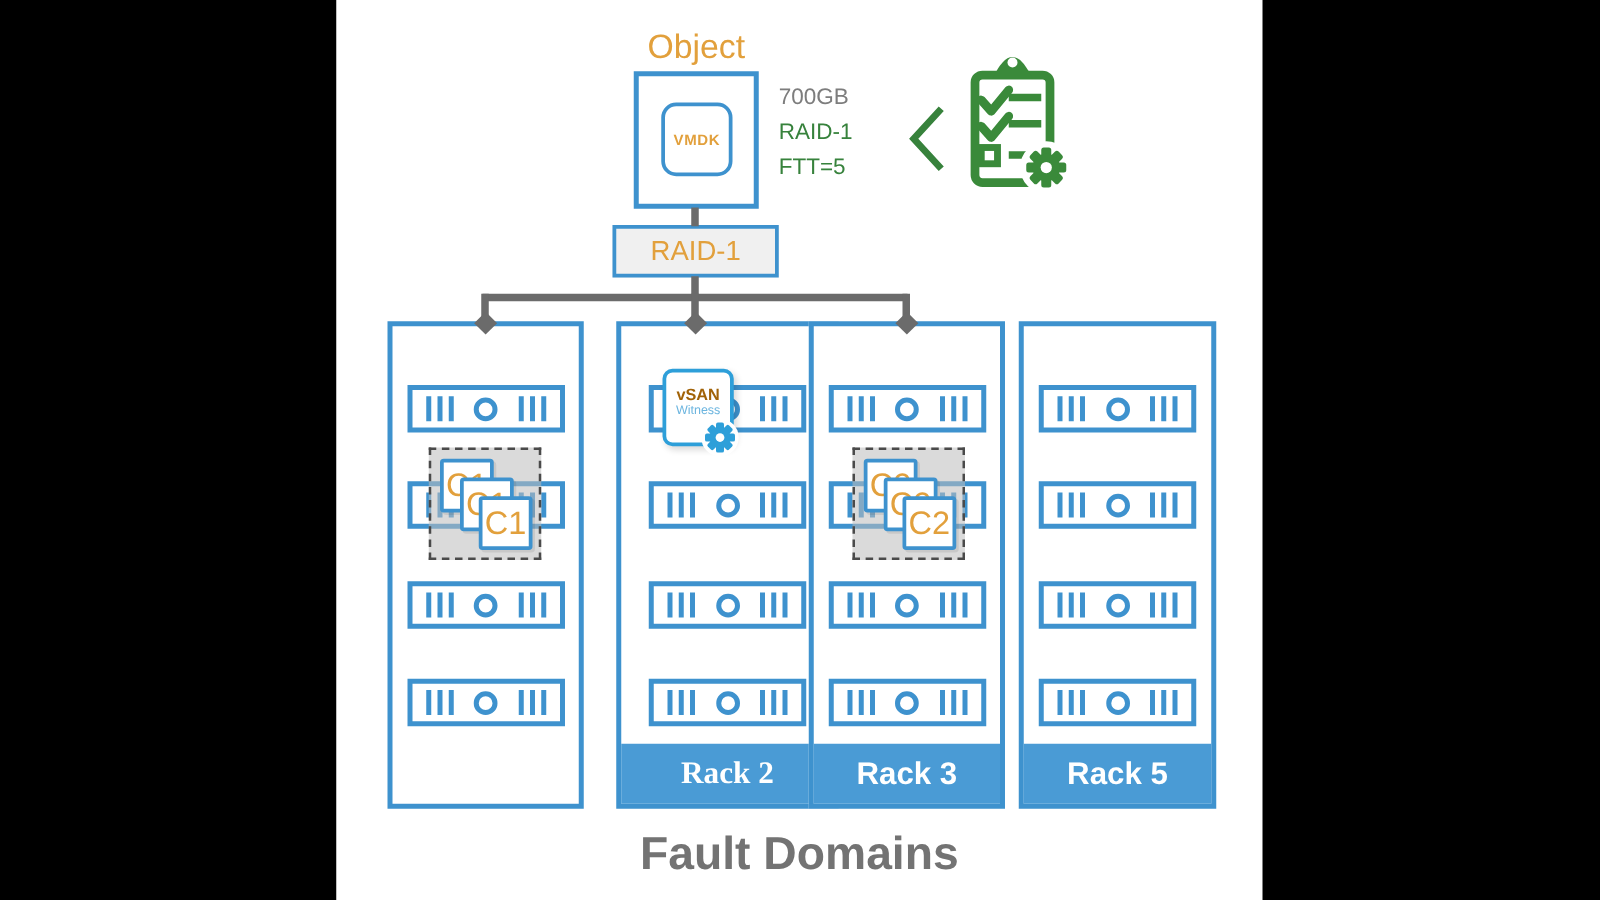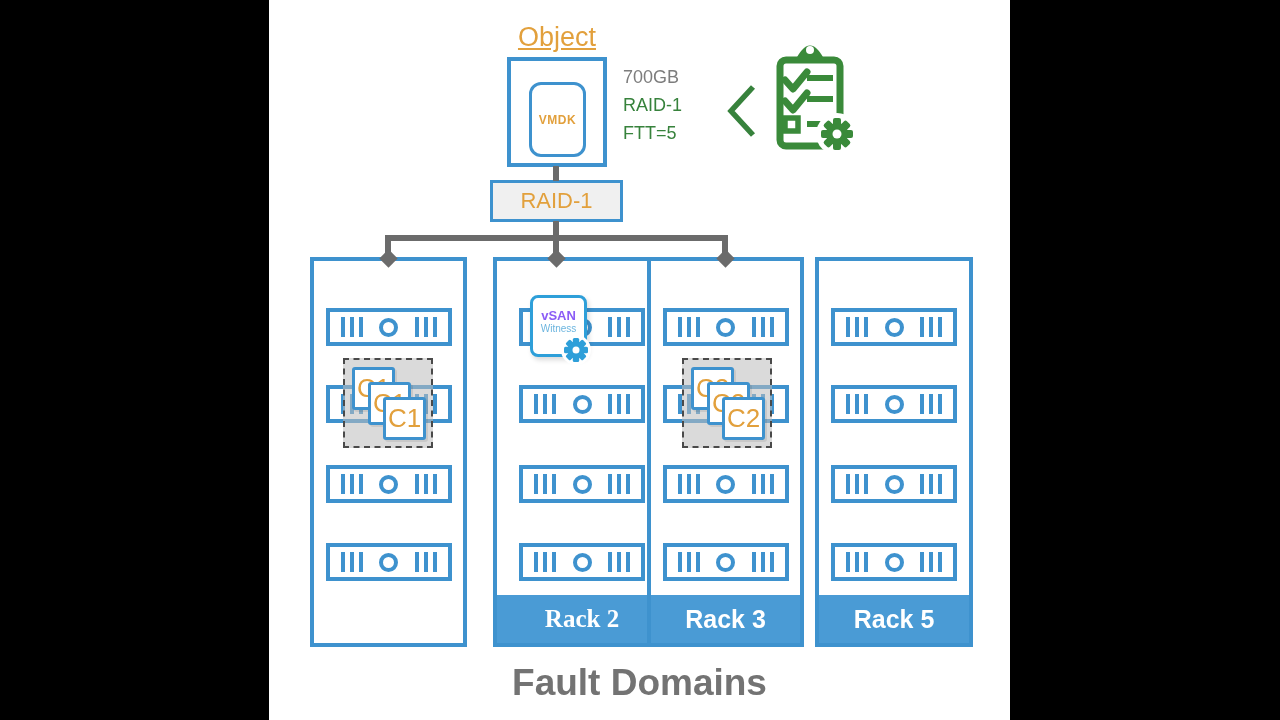--- a/index.html
+++ b/index.html
@@ -5,24 +5,24 @@
 <style>
   html,body{margin:0;padding:0;background:#000;}
   .stage{position:relative;width:1280px;height:720px;background:#ffffff;overflow:hidden;
          font-family:"Liberation Sans",sans-serif;}
   .pillar{position:absolute;top:0;height:720px;background:#000;z-index:50;}
   .pillar.left{left:0;width:269px;}
   .pillar.right{left:1010px;width:270px;}
 
   
   .object-label{position:absolute;left:497px;top:22px;width:120px;text-align:center;
-                font-size:27px;color:#E2A03C;text-decoration:underline;}
+                font-size:27px;color:#E2A03C;}
   .object-box{position:absolute;left:507px;top:57px;width:100px;height:110px;
               border:4px solid #3E92CE;background:#fff;box-sizing:border-box;}
-  .vmdk-box{position:absolute;left:18px;top:21px;width:57px;height:75px;border:3px solid #3E92CE;
+  .vmdk-box{position:absolute;left:18px;top:21px;width:57px;height:59px;border:3px solid #3E92CE;
             border-radius:12px;box-sizing:border-box;display:flex;align-items:center;justify-content:center;}
   .vmdk-box span{font-size:12px;font-weight:bold;color:#E2A03C;letter-spacing:.5px;}
 
   
   .spec{position:absolute;left:623px;top:63px;font-size:18px;line-height:28px;}
   .spec-capacity{color:#7D7D7D;}
   .spec-green{color:#37823C;}
   .chevron{position:absolute;left:726px;top:84px;}
   .clipboard{position:absolute;left:770px;top:36px;}
 
@@ -52,21 +52,21 @@
           display:flex;align-items:center;justify-content:space-between;padding:0 11px;}
   .server.s1{top:47px}.server.s2{top:124px}.server.s3{top:204px}.server.s4{top:282px}
   .bars{display:flex;gap:5px;}
   .bars i{display:block;width:4px;height:20px;background:#3E92CE;}
   .ring{width:11px;height:11px;border:4px solid #3E92CE;border-radius:50%;box-sizing:content-box;}
 
   
   .witness-card{position:absolute;left:530px;top:295px;width:57px;height:62px;background:#fff;
                 border:3px solid #2E9FD9;border-radius:8px;box-sizing:border-box;z-index:10;
                 box-shadow:2px 3px 5px rgba(0,0,0,.15);text-align:center;padding-top:11px;}
-  .witness-card .w1{display:block;font-size:13px;font-weight:bold;color:#8b5cf6;line-height:14px;}
+  .witness-card .w1{display:block;font-size:13px;font-weight:bold;color:#a16207;line-height:14px;}
   .witness-card .w2{display:block;font-size:10px;color:#6CB5DF;line-height:12px;}
   .witness-gear{position:absolute;left:560px;top:334px;z-index:11;}
 
   
   .stack-zone{position:absolute;top:358px;width:90px;height:90px;border:2px dashed #4A4A4A;
               background:rgba(187,187,187,.55);box-sizing:border-box;z-index:5;}
   .zone1{left:343px;} .zone2{left:682px;}
   .ccard{position:absolute;width:43px;height:43px;background:#fff;border:3px solid #3E92CE;
          border-radius:3px;box-sizing:border-box;display:flex;align-items:center;justify-content:center;
          box-shadow:2px 2px 0 rgba(0,0,0,.08);}

